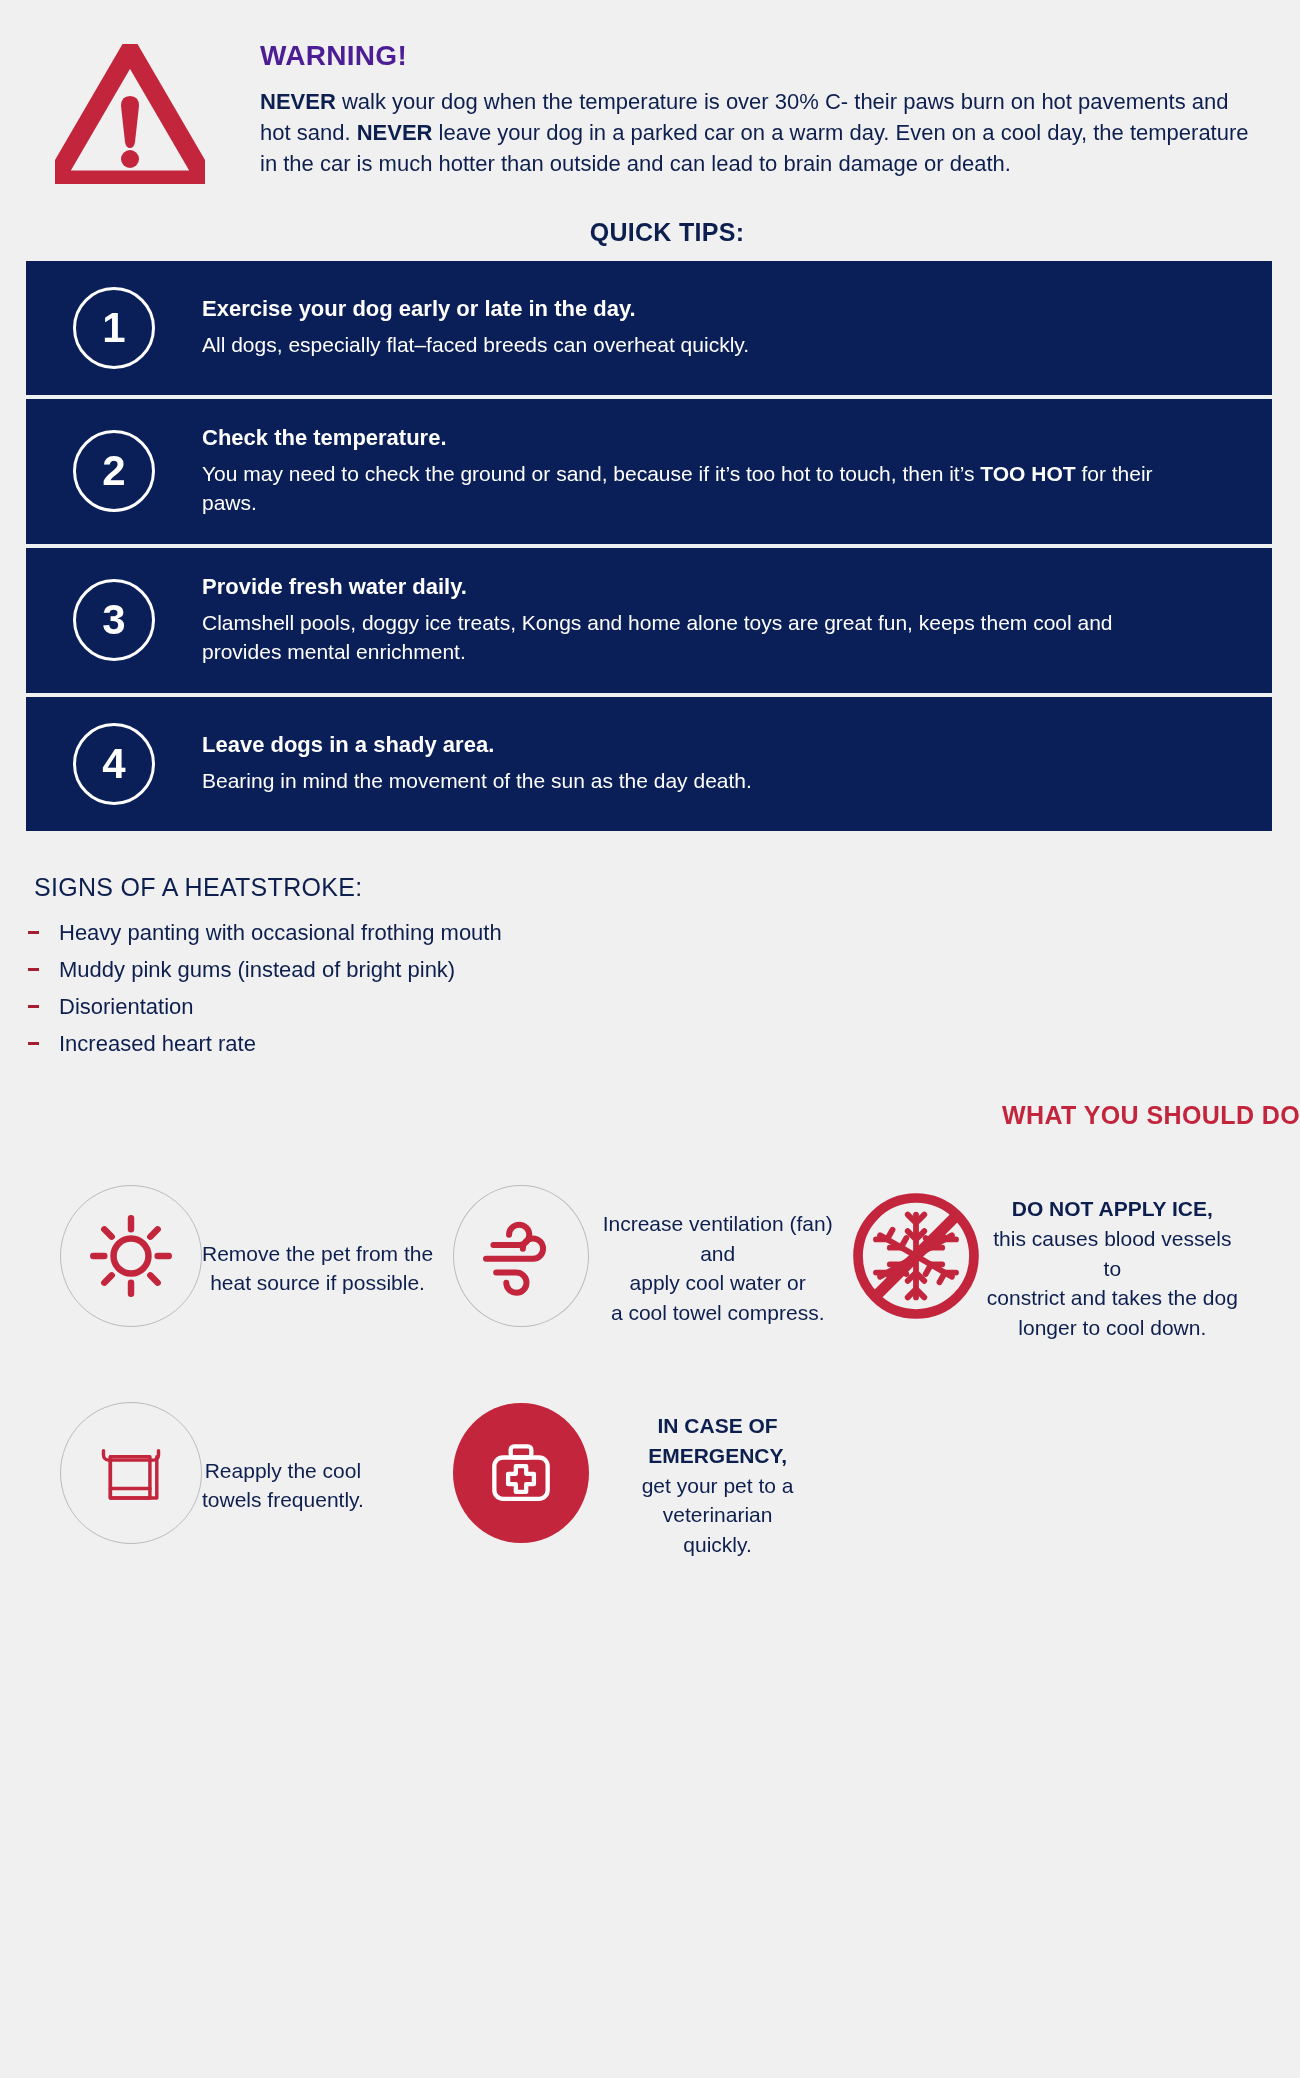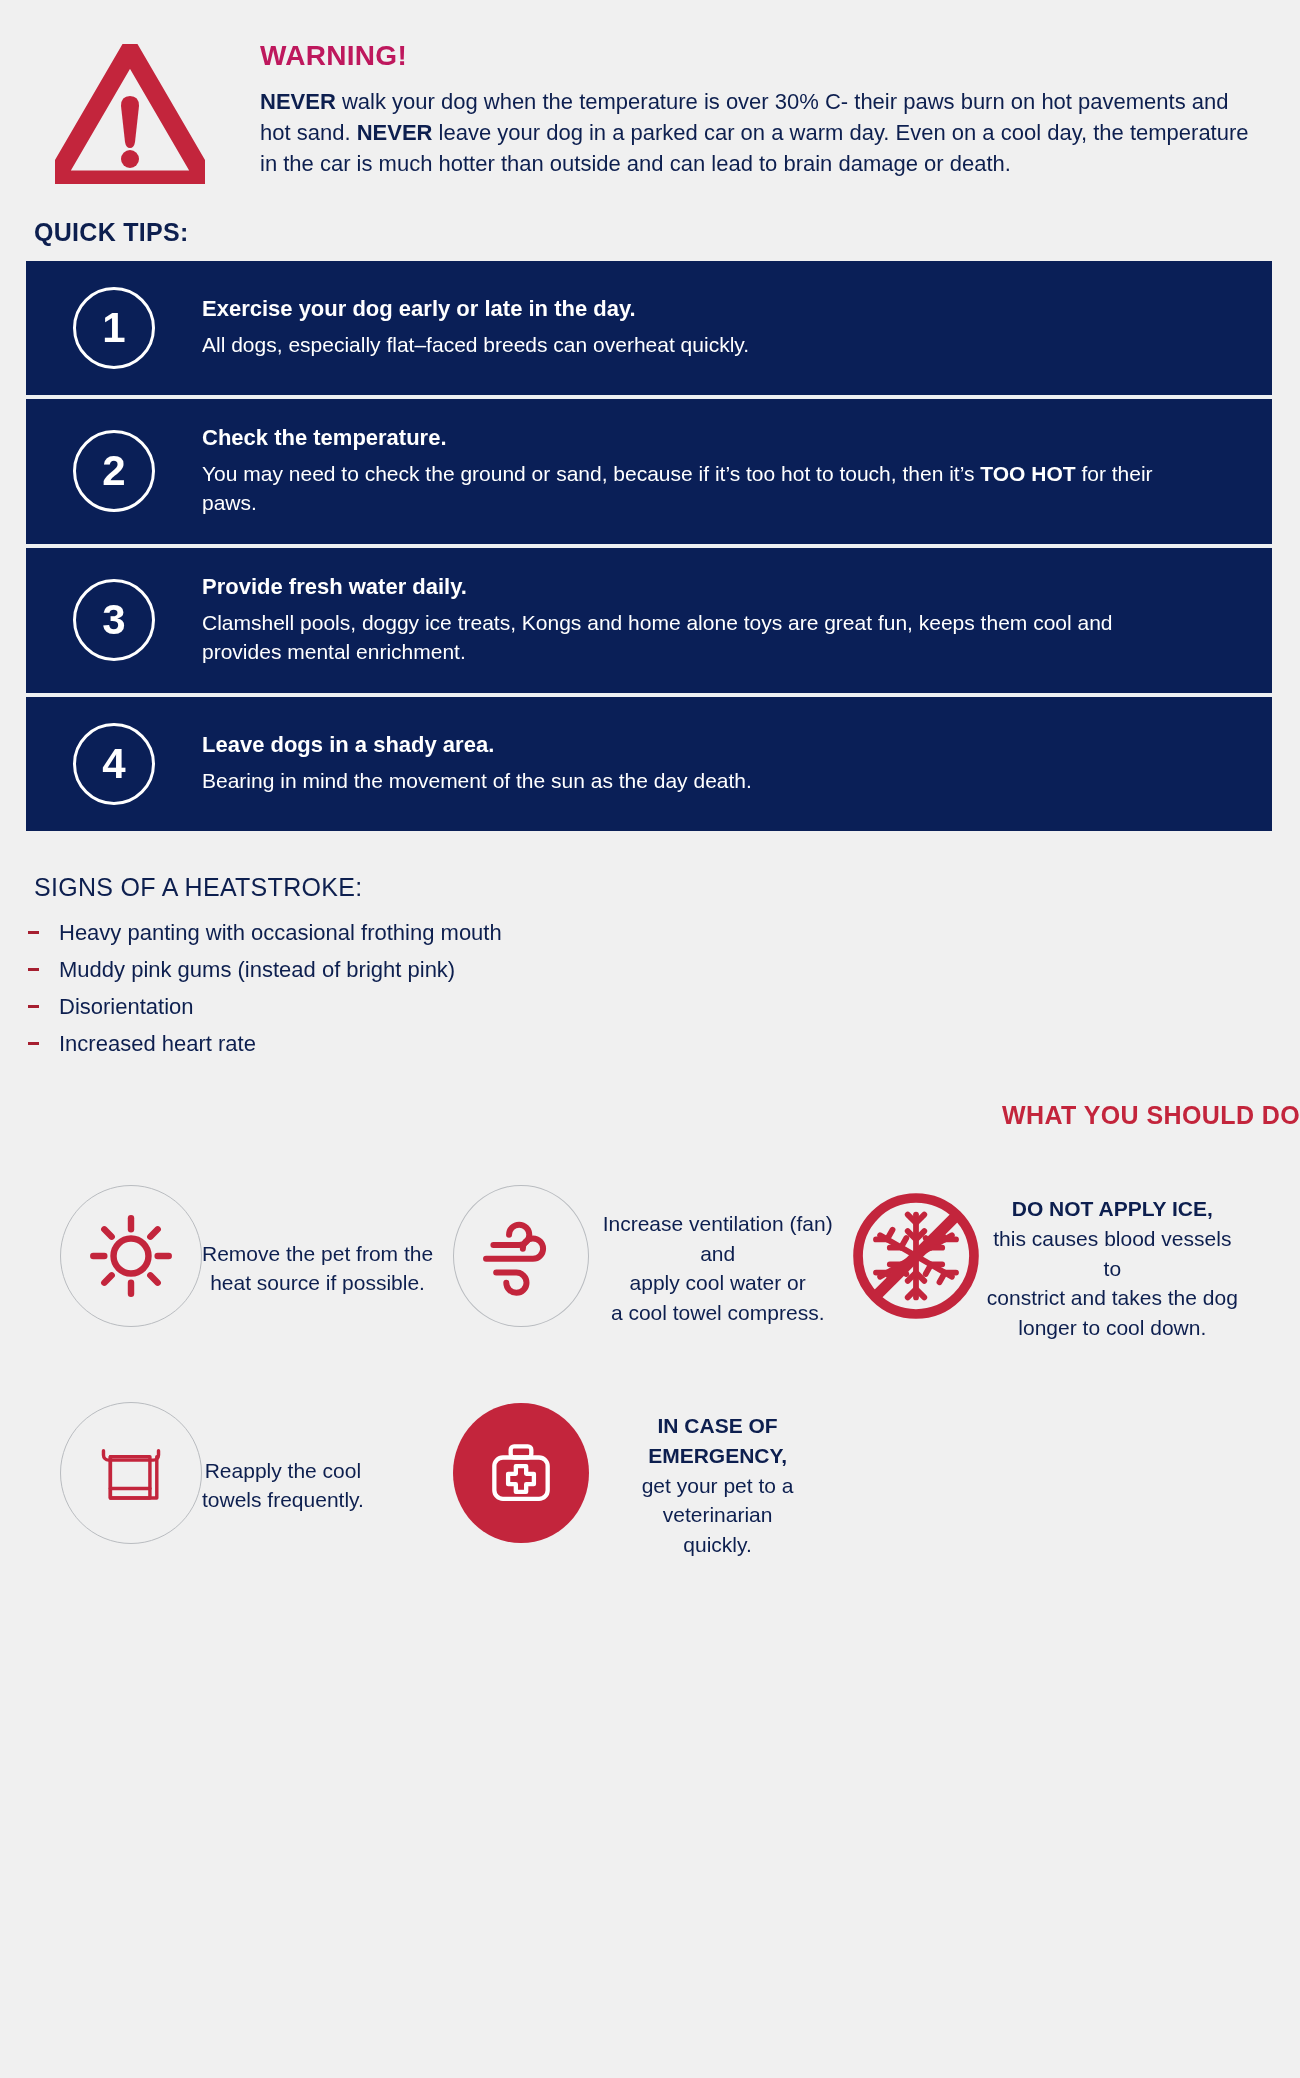--- a/index.html
+++ b/index.html
@@ -27,21 +27,21 @@
     width: 150px;
     height: 140px;
     margin-top: 14px;
   }
   .warning-text {
     flex: 1 1 auto;
     padding-left: 55px;
     padding-top: 10px;
   }
   .warning-title {
-    color: #be185d;
+    color: #4c1d95;
     font-size: 28px;
     font-weight: bold;
     letter-spacing: 0.3px;
     margin: 0 0 14px 0;
   }
   .warning-body {
     font-size: 22px;
     line-height: 1.42;
     color: #0d1f4f;
     margin: 0;
@@ -49,20 +49,21 @@
   }
   .warning-body b { font-weight: bold; }
 
   
   .section-heading {
     font-size: 25px;
     font-weight: bold;
     color: #0d1f4f;
     letter-spacing: 0.3px;
     margin: 34px 0 14px 34px;
+    text-align: center;
   }
   .tips-panel {
     margin: 0 28px 0 26px;
     background: #0a1f57;
   }
   .tip-row {
     display: flex;
     align-items: center;
     padding: 26px 0 26px 0;
     position: relative;

